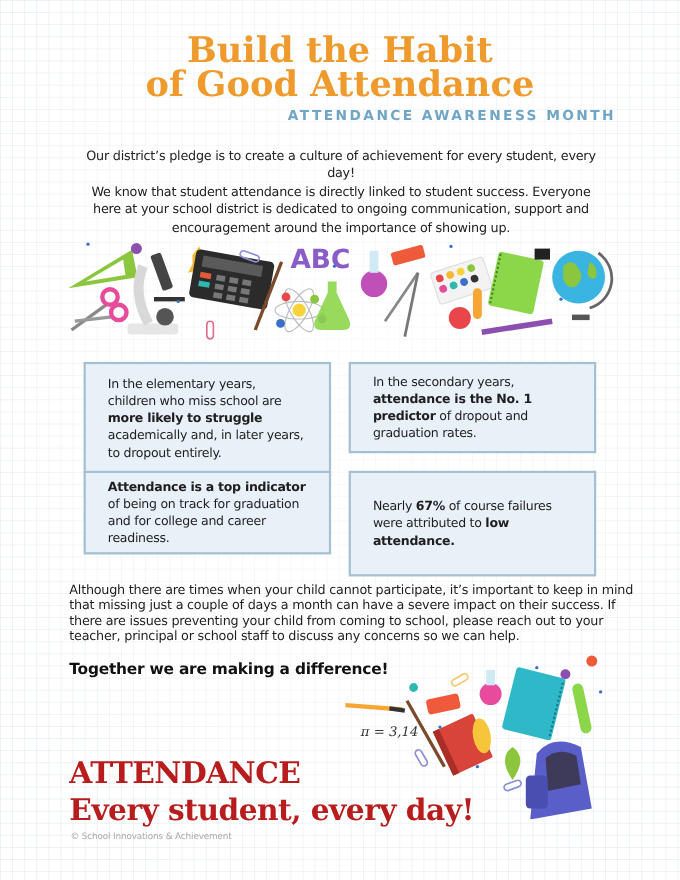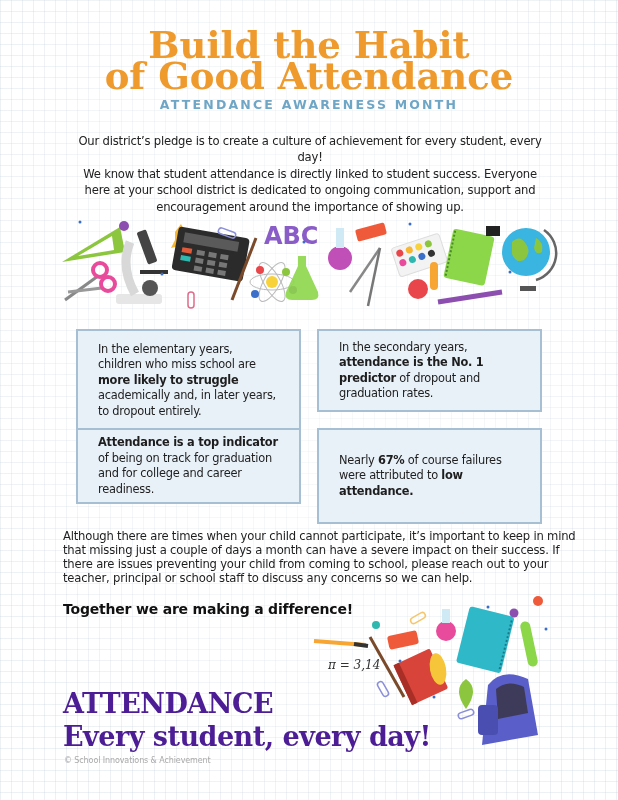--- a/index.html
+++ b/index.html
@@ -14,24 +14,24 @@
     color:#1e1e1e;
   }
   .fade-top {
     position:absolute; left:0; top:0; width:618px; height:800px;
     background: radial-gradient(ellipse at 50% 40%, rgba(255,255,255,0.65) 0%, rgba(255,255,255,0.35) 55%, rgba(255,255,255,0) 80%);
     pointer-events:none;
   }
   .title {
     position:absolute; left:0; top:30px; width:618px; text-align:center;
     font-family:"DejaVu Serif", serif; font-weight:bold;
-    color:#ef9a2c; font-size:37px; line-height:31px; letter-spacing:0px;
+    color:#ef9a2c; font-size:32px; line-height:31px; letter-spacing:0px;
   }
   .subtitle {
-    position:absolute; left:0; top:97px; width:618px; text-align:center;
+    position:absolute; left:0; top:97px; width:560px; text-align:right;
     font-family:"DejaVu Sans", sans-serif; font-weight:bold;
     color:#6fa6c6; font-size:12.5px; letter-spacing:2.2px;
   }
   .intro {
     position:absolute; left:70px; top:133px; width:480px; text-align:center;
     font-size:11.6px; line-height:16.4px; color:#222;
     font-family:"DejaVu Sans", sans-serif; letter-spacing:-0.2px;
   }
   .illus { position:absolute; }
   .box {
@@ -45,21 +45,21 @@
   .body-para {
     position:absolute; left:63px; top:529px; width:520px;
     font-size:11.6px; line-height:14px; color:#1e1e1e; letter-spacing:-0.2px;
   }
   .together {
     position:absolute; left:63px; top:601px;
     font-size:14px; font-weight:bold; color:#111; letter-spacing:-0.2px;text-align:right;
   }
   .big1, .big2 {
     position:absolute; left:63px;
-    font-family:"DejaVu Serif", serif; font-weight:bold; color:#4c1d95;
+    font-family:"DejaVu Serif", serif; font-weight:bold; color:#b91c1c;
   }
   .big1 { top:688px; font-size:27px; letter-spacing:-0.5px; }
   .big2 { top:721px; font-size:27px; letter-spacing:-0.5px; }
   .copy {
     position:absolute; left:64px; top:756px;
     font-size:8px; color:#a9a9a9; letter-spacing:-0.1px;
   }
 </style>
 </head>
 <body>

